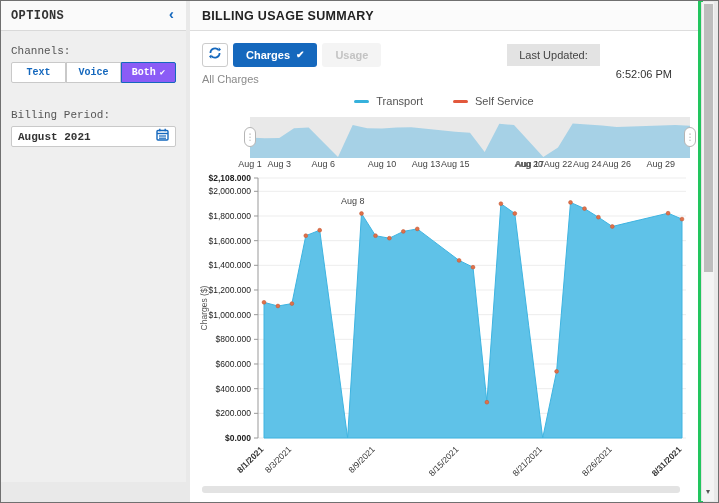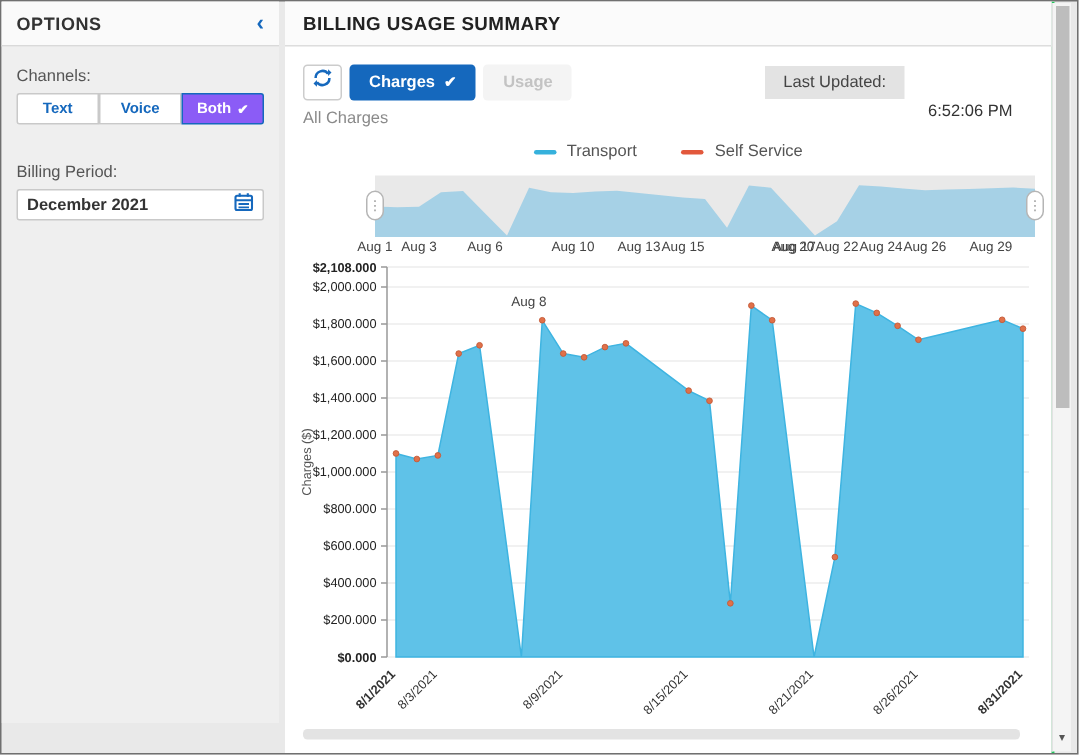--- a/index.html
+++ b/index.html
@@ -1,40 +1,40 @@
 <!DOCTYPE html>
 <html><head>
 <meta charset="utf-8">
 <style>
   * { margin:0; padding:0; box-sizing:border-box; }
   html,body { width:719px; height:503px; }
   body { font-family:"Liberation Sans", sans-serif; background:#e9e9e9; }
   .page { position:relative; width:719px; height:503px; border:1px solid #707070; background:#e9e9e9; overflow:hidden; }
 
   
-  .sidebar { position:absolute; left:0; top:0; width:185px; height:481px; background:#efefef; }
+  .sidebar { position:absolute; left:0; top:0; width:185px; height:481px; background:#efefef;font-family:Liberation Mono, monospace; }
   .side-header { height:30px; background:#fafafa; border-bottom:1px solid #d9d9d9; display:flex; align-items:center; padding:0 10px; }
   .side-header .title { font-size:12px; font-weight:bold; color:#333; letter-spacing:.4px; flex:1; }
   .collapse-btn { color:#1568bd; font-size:15px; font-weight:bold; cursor:pointer; line-height:1; }
   .side-content { padding:10px; }
   .field-label { font-size:11px; color:#555; margin:4px 0 5px; }
   .btn-group { display:flex; }
   .chan-btn { flex:1; height:21px; font-size:10px; font-weight:bold; color:#1568bd; background:#fff;
               border:1px solid #c9c9c9; display:flex; align-items:center; justify-content:center; cursor:pointer; }
   .chan-btn:first-child { border-radius:2px 0 0 2px; }
   .chan-btn:last-child { border-radius:0 2px 2px 0; }
   .chan-btn.active { background:#8b5cf6; color:#fff; border-color:#1568bd; }
   .chan-btn .chk { font-size:9px; margin-left:4px; }
   .spacer18 { height:22px; }
   .date-input { height:21px; background:#fff; border:1px solid #c9c9c9; border-radius:2px; display:flex;
                 align-items:center; padding:0 6px; cursor:pointer; }
   .date-input .val { flex:1; font-size:11px; font-weight:bold; color:#333; }
 
   
-  .main { position:absolute; left:189px; top:0; width:513px; height:501px; background:#fff; border-right:2px solid #22c55e; }
+  .main { position:absolute; left:189px; top:0; width:513px; height:501px; background:#fff; border-right:5px solid #22c55e; }
   .main-header { height:30px; background:#fbfbfb; border-bottom:1px solid #ddd; display:flex; align-items:center; padding:0 12px; }
   .main-header .title { font-size:12.5px; font-weight:bold; color:#222; letter-spacing:.3px; }
 
   .toolbar { position:absolute; left:12px; right:10px; top:41px; height:25px; display:flex; align-items:center; }
   .refresh-btn { width:26px; height:24px; background:#fff; border:1px solid #ccc; border-radius:3px;
                  display:flex; align-items:center; justify-content:center; cursor:pointer; }
   .tab-btn { height:24px; padding:0 13px; font-size:11px; font-weight:bold; border:none; border-radius:3px;
              display:flex; align-items:center; margin-left:5px; cursor:pointer; }
   .tab-btn.active { background:#1568bd; color:#fff; }
   .tab-btn.inactive { background:#f4f4f4; color:#c3c3c3; }
@@ -91,21 +91,21 @@
           <span>Voice</span>
         </div>
         <div class="chan-btn active">
           <span>Both</span>
           <span class="chk">✔</span>
         </div>
       </div>
       <div class="spacer18"></div>
       <div class="field-label">Billing Period:</div>
       <div class="date-input">
-        <span class="val">December 2021</span>
+        <span class="val">August 2021</span>
         <span>
           <svg width="13" height="13" viewBox="0 0 13 13">
             <rect x="1" y="2.5" width="11" height="9.5" rx="1" fill="none" stroke="#1568bd" stroke-width="1.4"></rect>
             <line x1="1" y1="5.5" x2="12" y2="5.5" stroke="#1568bd" stroke-width="1.4"></line>
             <line x1="3.8" y1="0.8" x2="3.8" y2="3.2" stroke="#1568bd" stroke-width="1.4"></line>
             <line x1="9.2" y1="0.8" x2="9.2" y2="3.2" stroke="#1568bd" stroke-width="1.4"></line>
             <line x1="3" y1="8" x2="10" y2="8" stroke="#1568bd" stroke-width="1.2"></line>
             <line x1="3" y1="10.2" x2="10" y2="10.2" stroke="#1568bd" stroke-width="1.2"></line>
           </svg>
         </span>

